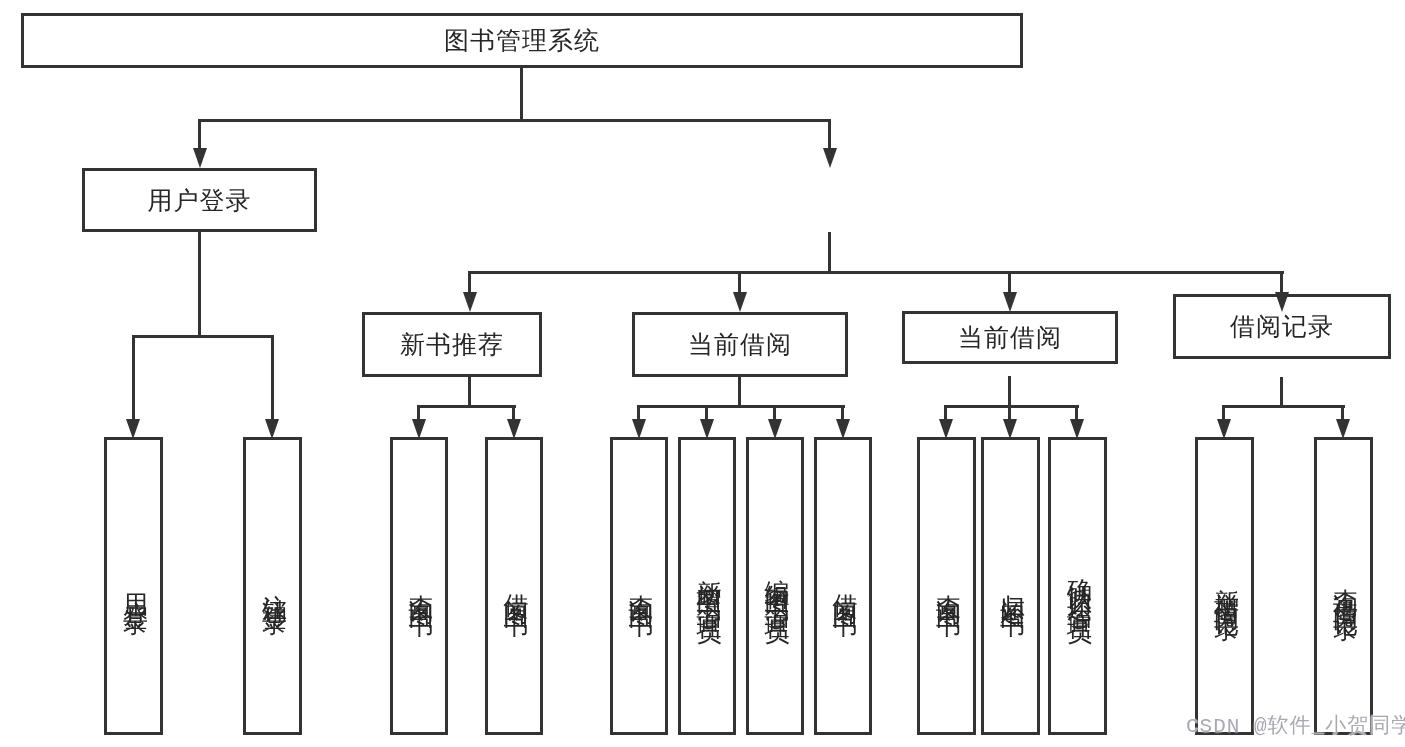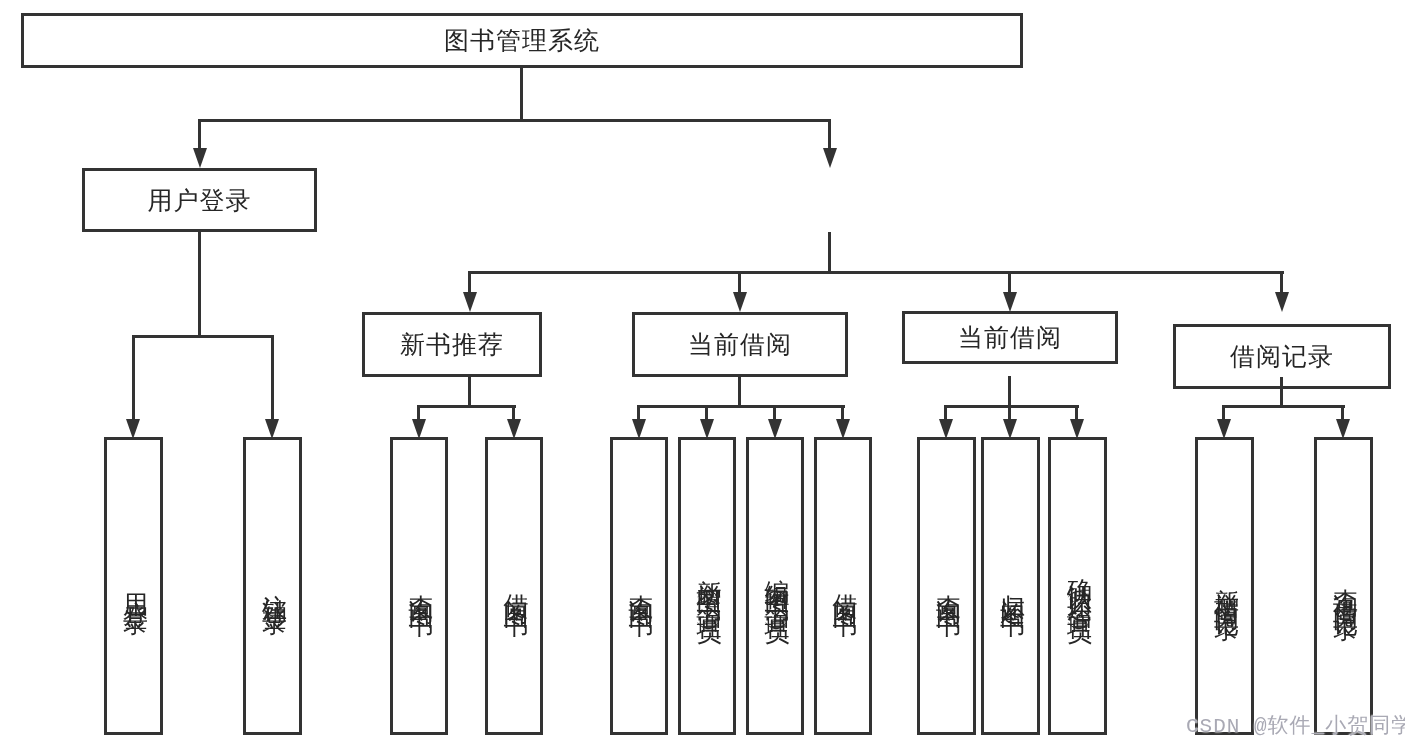--- a/index.html
+++ b/index.html
@@ -34,21 +34,21 @@
 
 <div id="canvas">
 
   <div class="box" style="left:21px;top:13px;width:1002px;height:55px;">图书管理系统</div>
 
   <div class="box" style="left:82px;top:168px;width:235px;height:64px;">用户登录</div>
 
   <div class="box" style="left:362px;top:312px;width:180px;height:65px;">新书推荐</div>
   <div class="box" style="left:632px;top:312px;width:216px;height:65px;">当前借阅</div>
   <div class="box" style="left:902px;top:304px;width:216px;height:53px;margin-top:7px;">当前借阅</div>
-  <div class="box" style="left:1173px;top:324px;width:218px;height:65px;">借阅记录</div>
+  <div class="box" style="left:1173px;top:294px;width:218px;height:65px;">借阅记录</div>
 
   <div class="box leaf" style="left:104px;top:437px;width:59px;height:298px;">用户登录</div>
   <div class="box leaf" style="left:243px;top:437px;width:59px;height:298px;">注销登录</div>
 
   <div class="box leaf" style="left:390px;top:437px;width:58px;height:298px;">查询图书</div>
   <div class="box leaf" style="left:485px;top:437px;width:58px;height:298px;">借阅图书</div>
 
   <div class="box leaf" style="left:610px;top:437px;width:58px;height:298px;">查询图书</div>
   <div class="box leaf" style="left:678px;top:437px;width:58px;height:298px;">新增图书（管理员）</div>
   <div class="box leaf" style="left:746px;top:437px;width:58px;height:298px;">编辑图书（管理员）</div>

